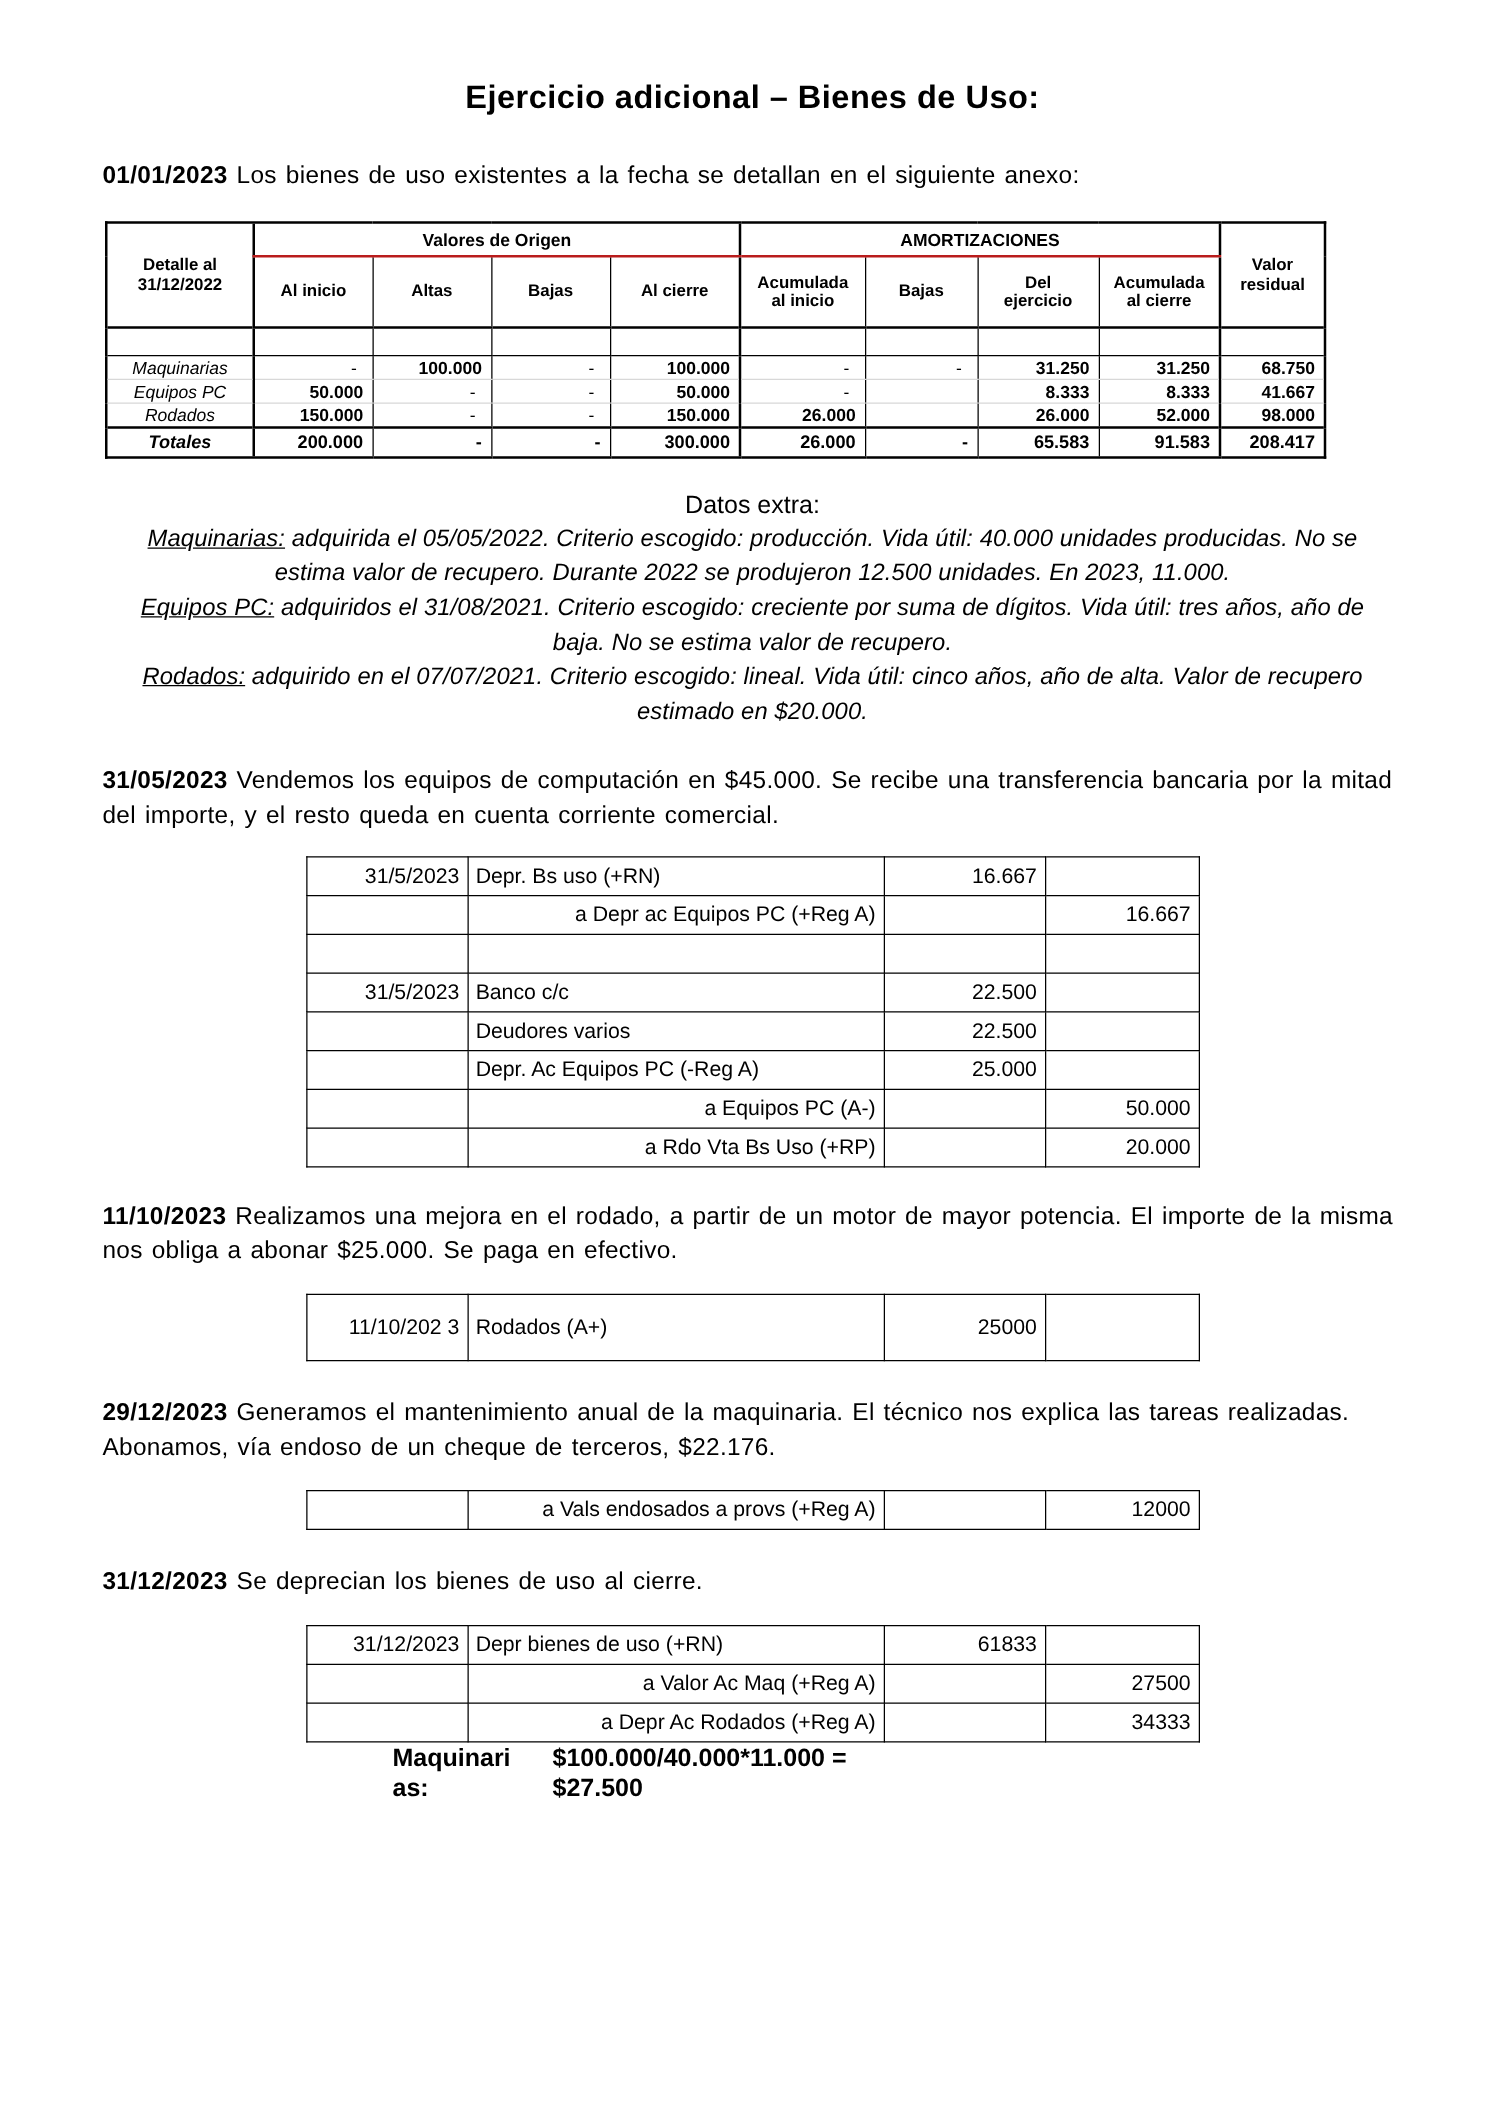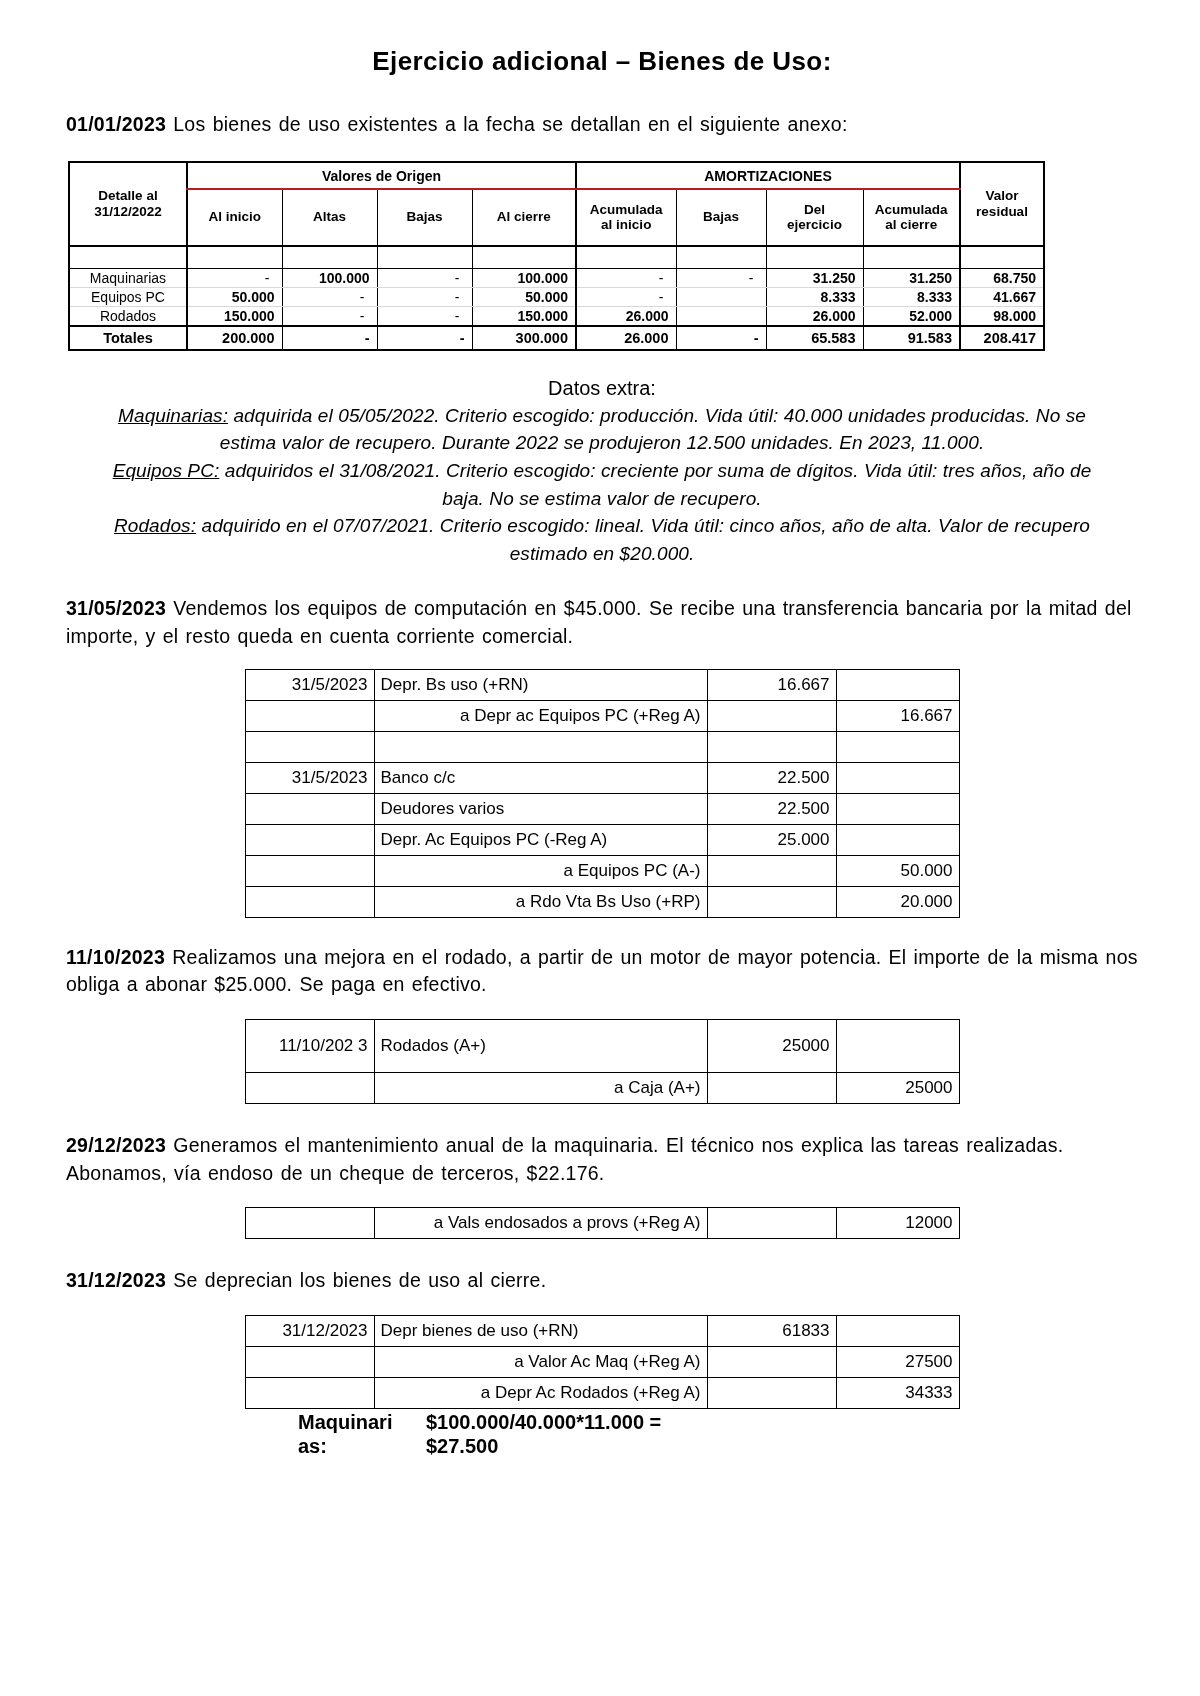--- a/index.html
+++ b/index.html
@@ -11,21 +11,21 @@
     width: 1200px;
     height: 1696px;
     font-family: "Liberation Sans", sans-serif;
     color: #000000;
     -webkit-font-smoothing: none;
   }
   .page {
     position: relative;
     width: 1200px;
     height: 1696px;
-    padding: 0;
+    padding: 16px;
     box-sizing: border-box;
   }
   .inner {
     padding: 36px 62px 0 66px;
   }
 
   
   .doc-title {
     text-align: center;
     font-size: 26px;
@@ -85,20 +85,21 @@
   }
   table.anexo tr.spacer td {
     height: 17px;
     border-top: 2px solid #000;
   }
   table.anexo td.lbl {
     text-align: center;
     font-weight: normal;
     font-size: 14px;
     padding: 1px 4px;
+    font-style: italic;
   }
   table.anexo td.num {
     text-align: right;
     font-weight: bold;
     font-size: 14px;
     padding: 1px 7px 1px 4px;
   }
   table.anexo td.dash {
     text-align: right;
     font-weight: normal;
@@ -384,26 +385,20 @@
   <table class="journal">
     <tbody>
             <tr>
       <td class="c-date" style="height:50px">
                 <div class="date-wrap">11/10/202 3</div>
               </td>
       <td class="c-acct">Rodados (A+)</td>
       <td class="c-deb">25000</td>
       <td class="c-cred"></td>
     </tr>
-    <tr>
-      <td class="c-date"></td>
-      <td class="c-acct indent">a Caja (A+)</td>
-      <td class="c-deb"></td>
-      <td class="c-cred">25000</td>
-    </tr>
   </tbody>
         </table>
   </div>
 
   <p class="para" style="margin-top:28px"><span class="d">29/12/2023</span><span> Generamos el mantenimiento anual de la maquinaria. El técnico nos explica las tareas realizadas. Abonamos, vía endoso de un cheque de terceros, $22.176.</span></p>
 
   <div class="jwrap" style="margin-top:20px">
   <table class="journal">
     <tbody>
     <tr>

